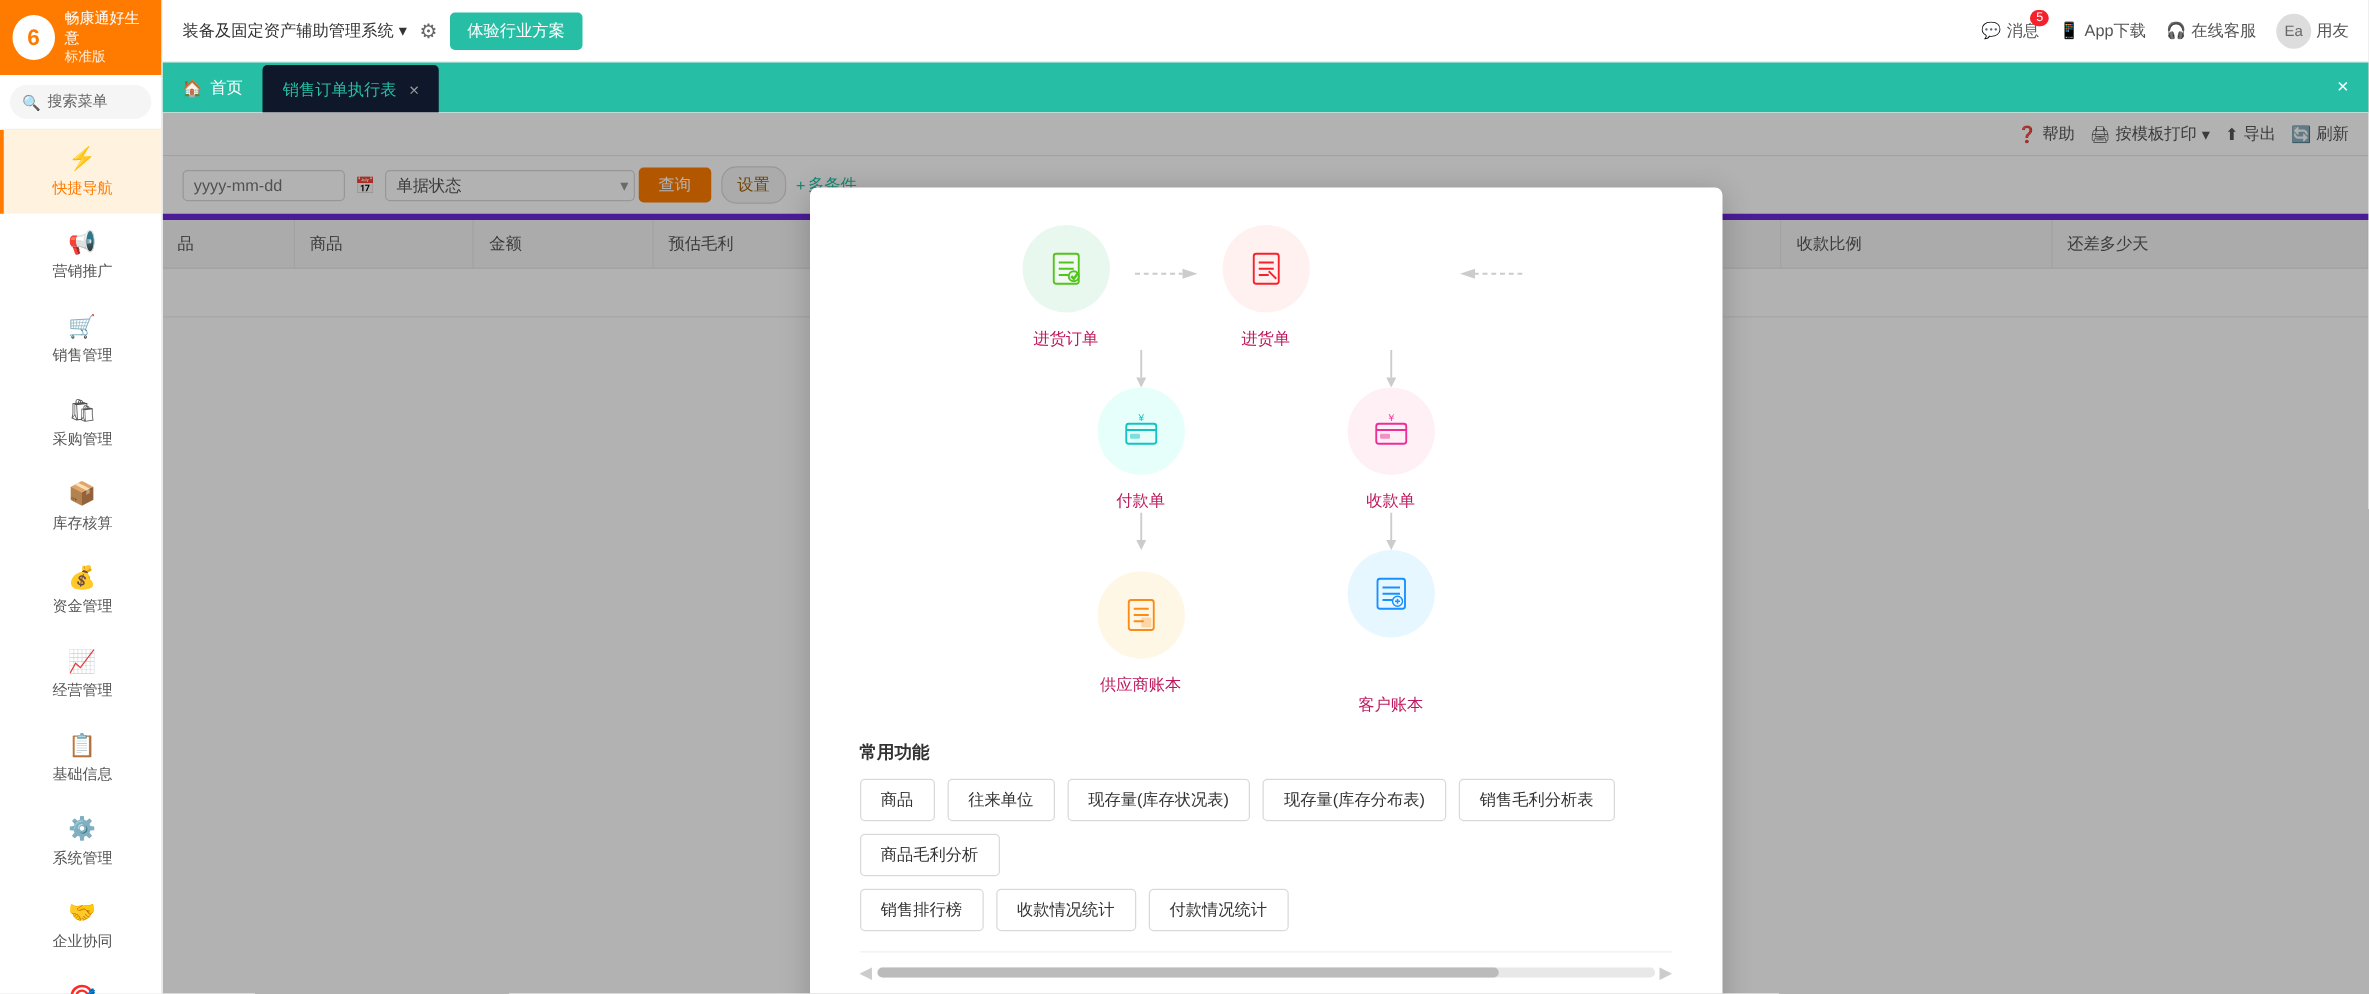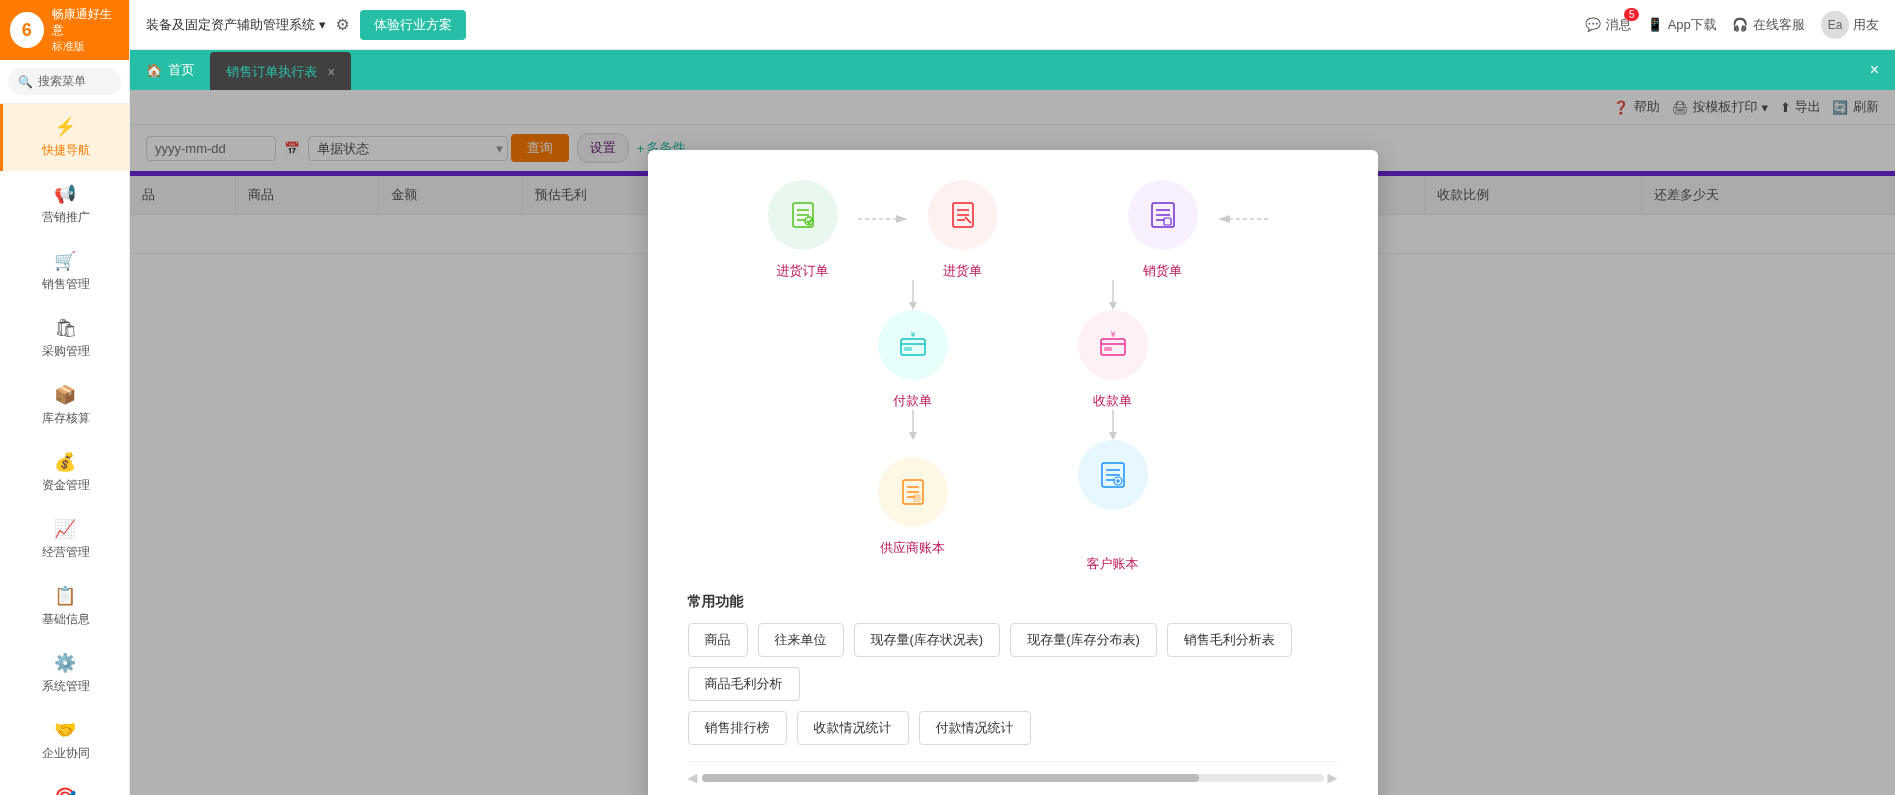--- a/index.html
+++ b/index.html
@@ -32,37 +32,37 @@
     .header-experience-btn { background: #26bfa6; color: #fff; border: none; border-radius: 4px; padding: 6px 14px; cursor: pointer; font-size: 13px; }
     .header-right { display: flex; align-items: center; gap: 16px; color: #555; font-size: 13px; }
     .header-right-item { display: flex; align-items: center; gap: 4px; cursor: pointer; position: relative; }
     .badge { background: #f5222d; color: #fff; border-radius: 10px; font-size: 10px; padding: 1px 5px; position: absolute; top: -8px; right: -8px; }
     .avatar-circle { width: 28px; height: 28px; border-radius: 50%; background: #ddd; display: flex; align-items: center; justify-content: center; font-size: 12px; color: #666; }
 
     
     .tabs-bar { background: #26bfa6; display: flex; align-items: center; height: 40px; flex-shrink: 0; }
     .tab { padding: 0 16px; height: 100%; display: flex; align-items: center; cursor: pointer; color: rgba(255,255,255,0.85); font-size: 13px; gap: 6px; }
     .tab.home { color: #fff; }
-    .tab.active { background: #404040; color: #26bfa6; border-radius: 4px 4px 0 0; margin-top: 4px; }
+    .tab.active { background: #0f172a; color: #26bfa6; border-radius: 4px 4px 0 0; margin-top: 4px; }
     .tab-close { font-size: 14px; color: #999; cursor: pointer; margin-left: 4px; }
     .tab-close-right { margin-left: auto; padding-right: 16px; color: #fff; cursor: pointer; font-size: 16px; }
 
     
     .content-area { flex: 1; display: flex; flex-direction: column; background: #f5f5f5; overflow: hidden; position: relative; }
 
     
     .toolbar-row { background: #fff; padding: 8px 16px; display: flex; align-items: center; justify-content: flex-end; gap: 12px; border-bottom: 1px solid #e8e8e8; }
     .toolbar-btn { display: flex; align-items: center; gap: 4px; color: #555; font-size: 13px; cursor: pointer; background: none; border: none; }
 
     
     .filter-row { background: #fff; padding: 8px 16px; display: flex; align-items: center; gap: 8px; border-bottom: 5px solid #6d28d9; }
     .filter-date-input { border: 1px solid #d9d9d9; border-radius: 4px; padding: 4px 8px; font-size: 13px; color: #999; width: 130px; }
     .filter-status-select { border: 1px solid #d9d9d9; border-radius: 4px; padding: 4px 8px; font-size: 13px; color: #555; width: 200px; appearance: none; background: #fff; }
     .btn-query { background: #ff7b00; color: #fff; border: none; border-radius: 4px; padding: 5px 16px; cursor: pointer; font-size: 13px; }
-    .btn-settings { background: #f5f5f5; color: #701a75; border: 1px solid #d9d9d9; border-radius: 12px; padding: 5px 12px; cursor: pointer; font-size: 13px; }
+    .btn-settings { background: #f5f5f5; color: #a16207; border: 1px solid #d9d9d9; border-radius: 12px; padding: 5px 12px; cursor: pointer; font-size: 13px; }
     .filter-more { color: #26bfa6; font-size: 13px; cursor: pointer; display: flex; align-items: center; gap: 2px; }
 
     
     .table-container { background: #fff; flex: 1; overflow: auto; }
     .data-table { width: 100%; border-collapse: collapse; font-size: 13px; }
     .data-table th { background: #f5f5f5; border-bottom: 1px solid #e8e8e8; border-right: 1px solid #e8e8e8; padding: 10px 12px; text-align: left; color: #555; white-space: nowrap; font-weight: normal; }
     .data-table td { border-bottom: 1px solid #f0f0f0; padding: 10px 12px; color: #333; }
     .empty-text { text-align: center; padding: 60px; color: #999; font-size: 14px; }
 
     
@@ -298,32 +298,20 @@
                       <line x1="10" y1="16" x2="22" y2="16" stroke="#f5222d" stroke-width="1.5"></line>
                       <line x1="10" y1="21" x2="18" y2="21" stroke="#f5222d" stroke-width="1.5"></line>
                       <path d="M18 18 L24 24" stroke="#f5222d" stroke-width="1.5"></path>
                     </svg>
                 </div>
                 <span class="flow-label">进货单</span>
               </div>
 
               <div style="width:100px;"></div>
 
-              <div class="flow-item" style="width:100px;">
-                <div class="flow-circle purple-light">
-                  <svg width="32" height="32" viewBox="0 0 32 32" fill="none">
-                      <rect x="5" y="4" width="22" height="24" rx="2" fill="#f9f0ff" stroke="#722ed1" stroke-width="1.5"></rect>
-                      <line x1="9" y1="11" x2="23" y2="11" stroke="#722ed1" stroke-width="1.5"></line>
-                      <line x1="9" y1="16" x2="23" y2="16" stroke="#722ed1" stroke-width="1.5"></line>
-                      <line x1="9" y1="21" x2="18" y2="21" stroke="#722ed1" stroke-width="1.5"></line>
-                      <rect x="17" y="19" width="7" height="7" rx="1" fill="#f9f0ff" stroke="#722ed1" stroke-width="1.2"></rect>
-                    </svg>
-                </div>
-                <span class="flow-label">销货单</span>
-              </div>
 
               <div style="display:flex;align-items:center;width:60px;justify-content:center;margin-bottom:22px;">
                 <svg width="50" height="14" viewBox="0 0 50 14">
                     <line x1="50" y1="7" x2="12" y2="7" stroke="#ccc" stroke-width="1.5" stroke-dasharray="4,3"></line>
                     <polygon points="12,3 0,7 12,11" fill="#ccc"></polygon>
                   </svg>
               </div>
 
             </div>
 

